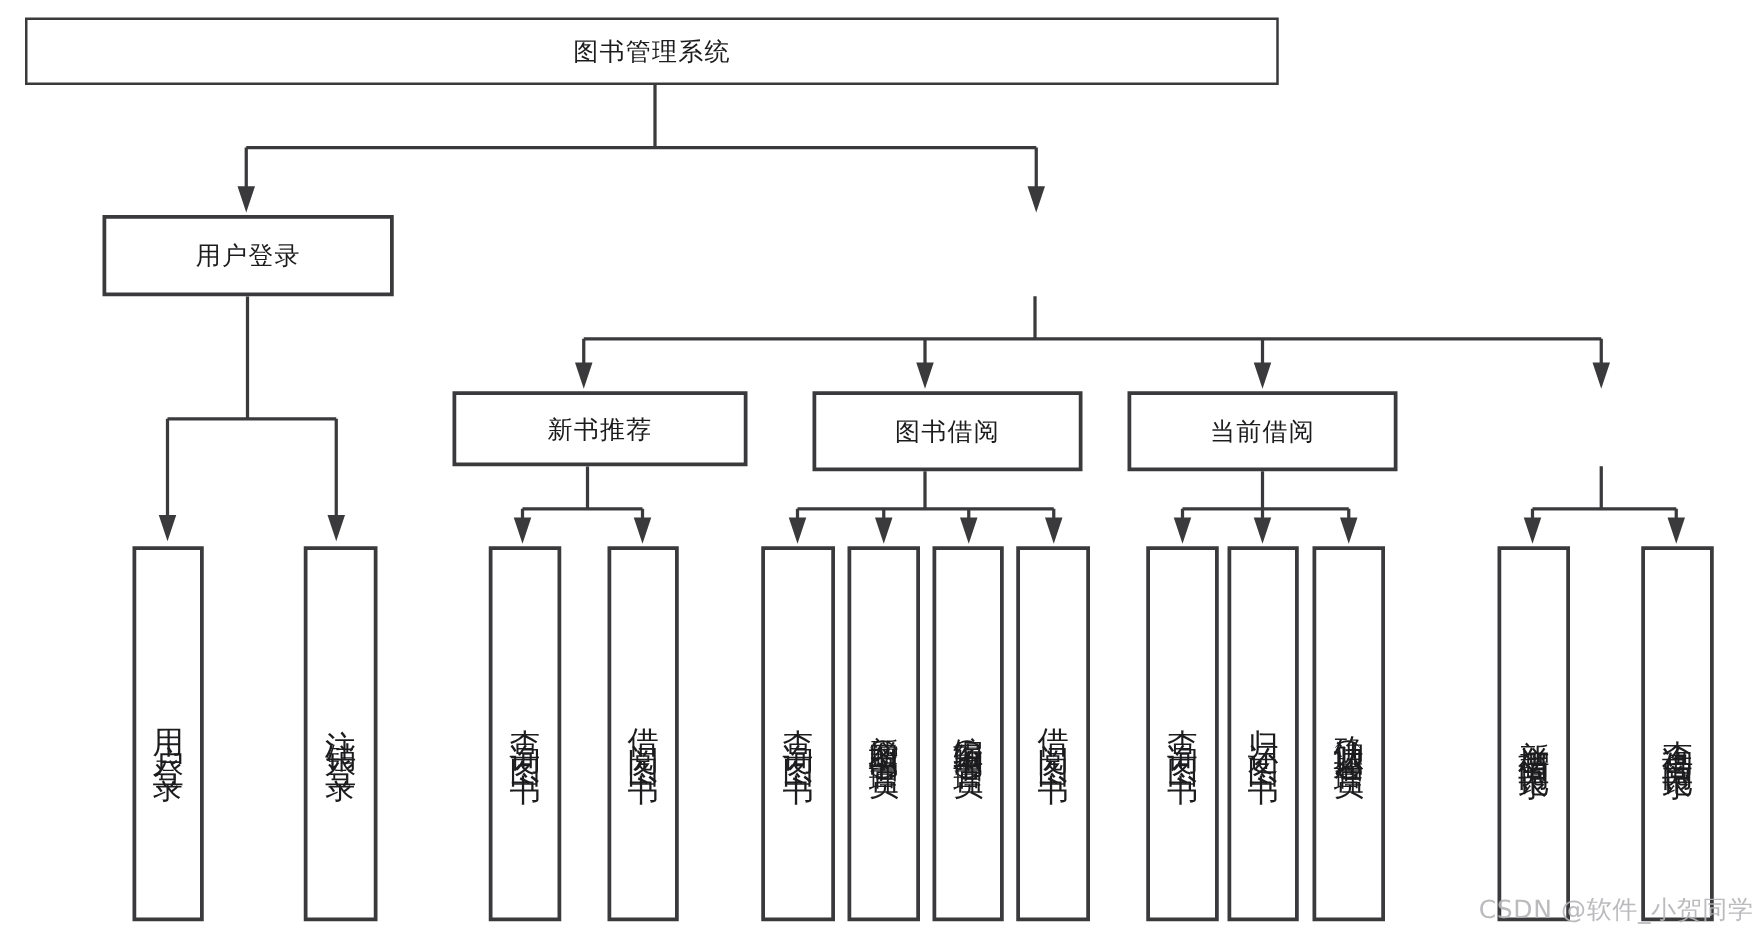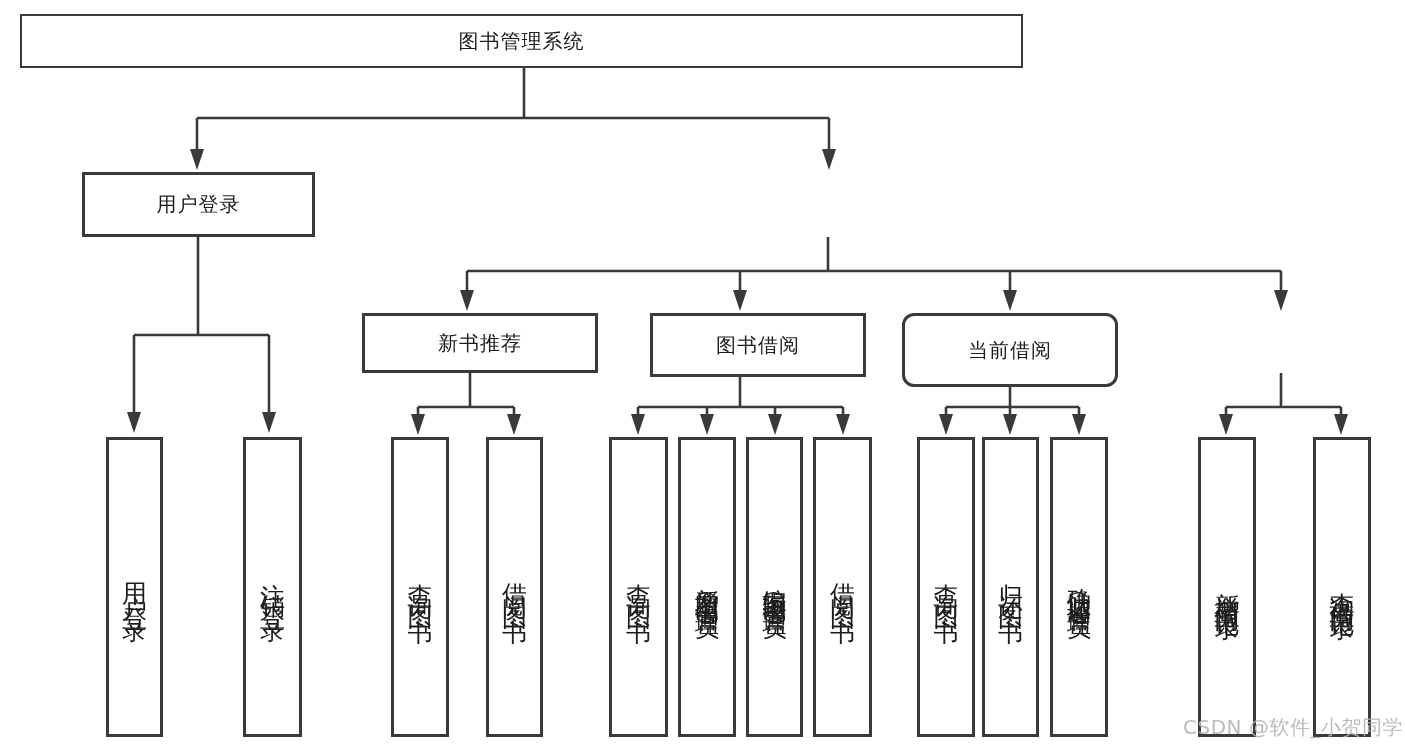--- a/index.html
+++ b/index.html
@@ -158,21 +158,21 @@
   <div class="node h-node" style="left:82px; top:172px; width:233px; height:65px;">
     <span>用户登录</span>
   </div>
 
   <div class="node h-node" style="left:362px; top:313px; width:236px; height:60px;">
     <span>新书推荐</span>
   </div>
   <div class="node h-node" style="left:632px; top:313px; width:216px; height:64px;margin-left:18px;">
     <span>图书借阅</span>
   </div>
-  <div class="node h-node" style="left:902px; top:313px; width:216px; height:74px;border-radius:12px;">
+  <div class="node h-node" style="left:902px; top:313px; width:216px; height:64px;">
     <span>当前借阅</span>
   </div>
 
   <div class="node v-node" style="left:106px; top:437px; width:57px; height:300px;">
     <span>用户登录</span>
   </div>
   <div class="node v-node" style="left:243px; top:437px; width:59px; height:300px;">
     <span>注销登录</span>
   </div>
 

